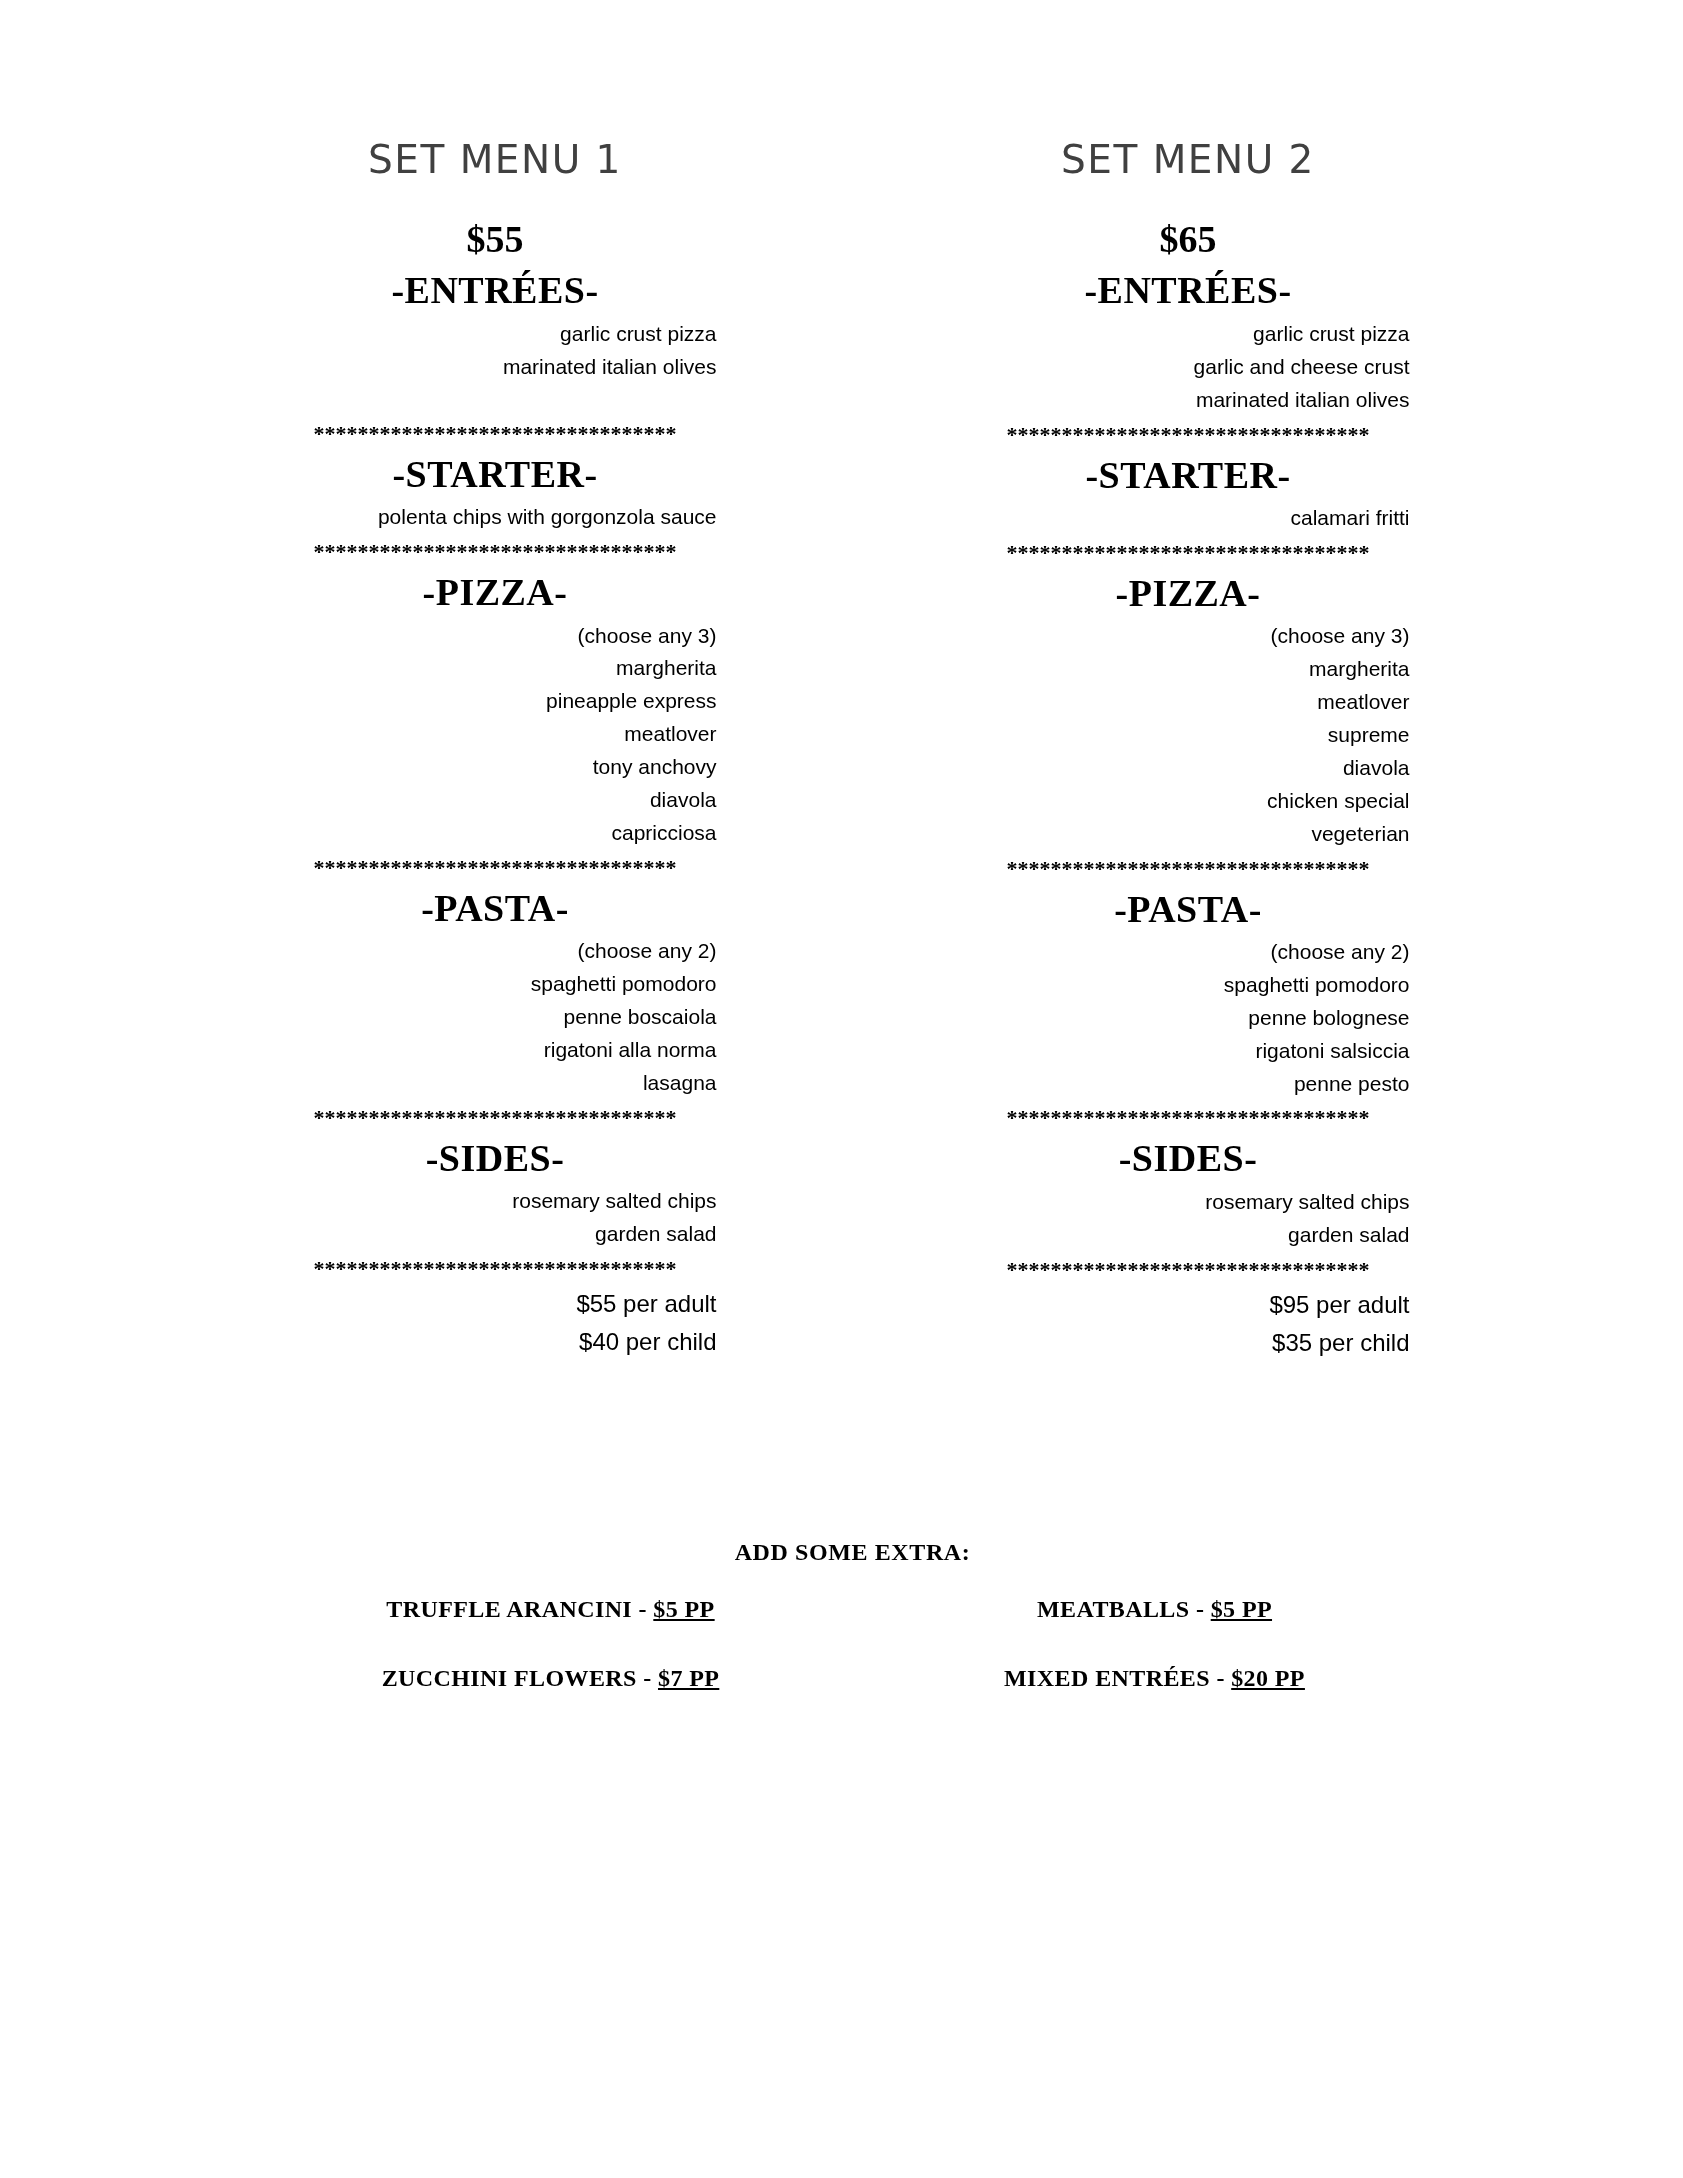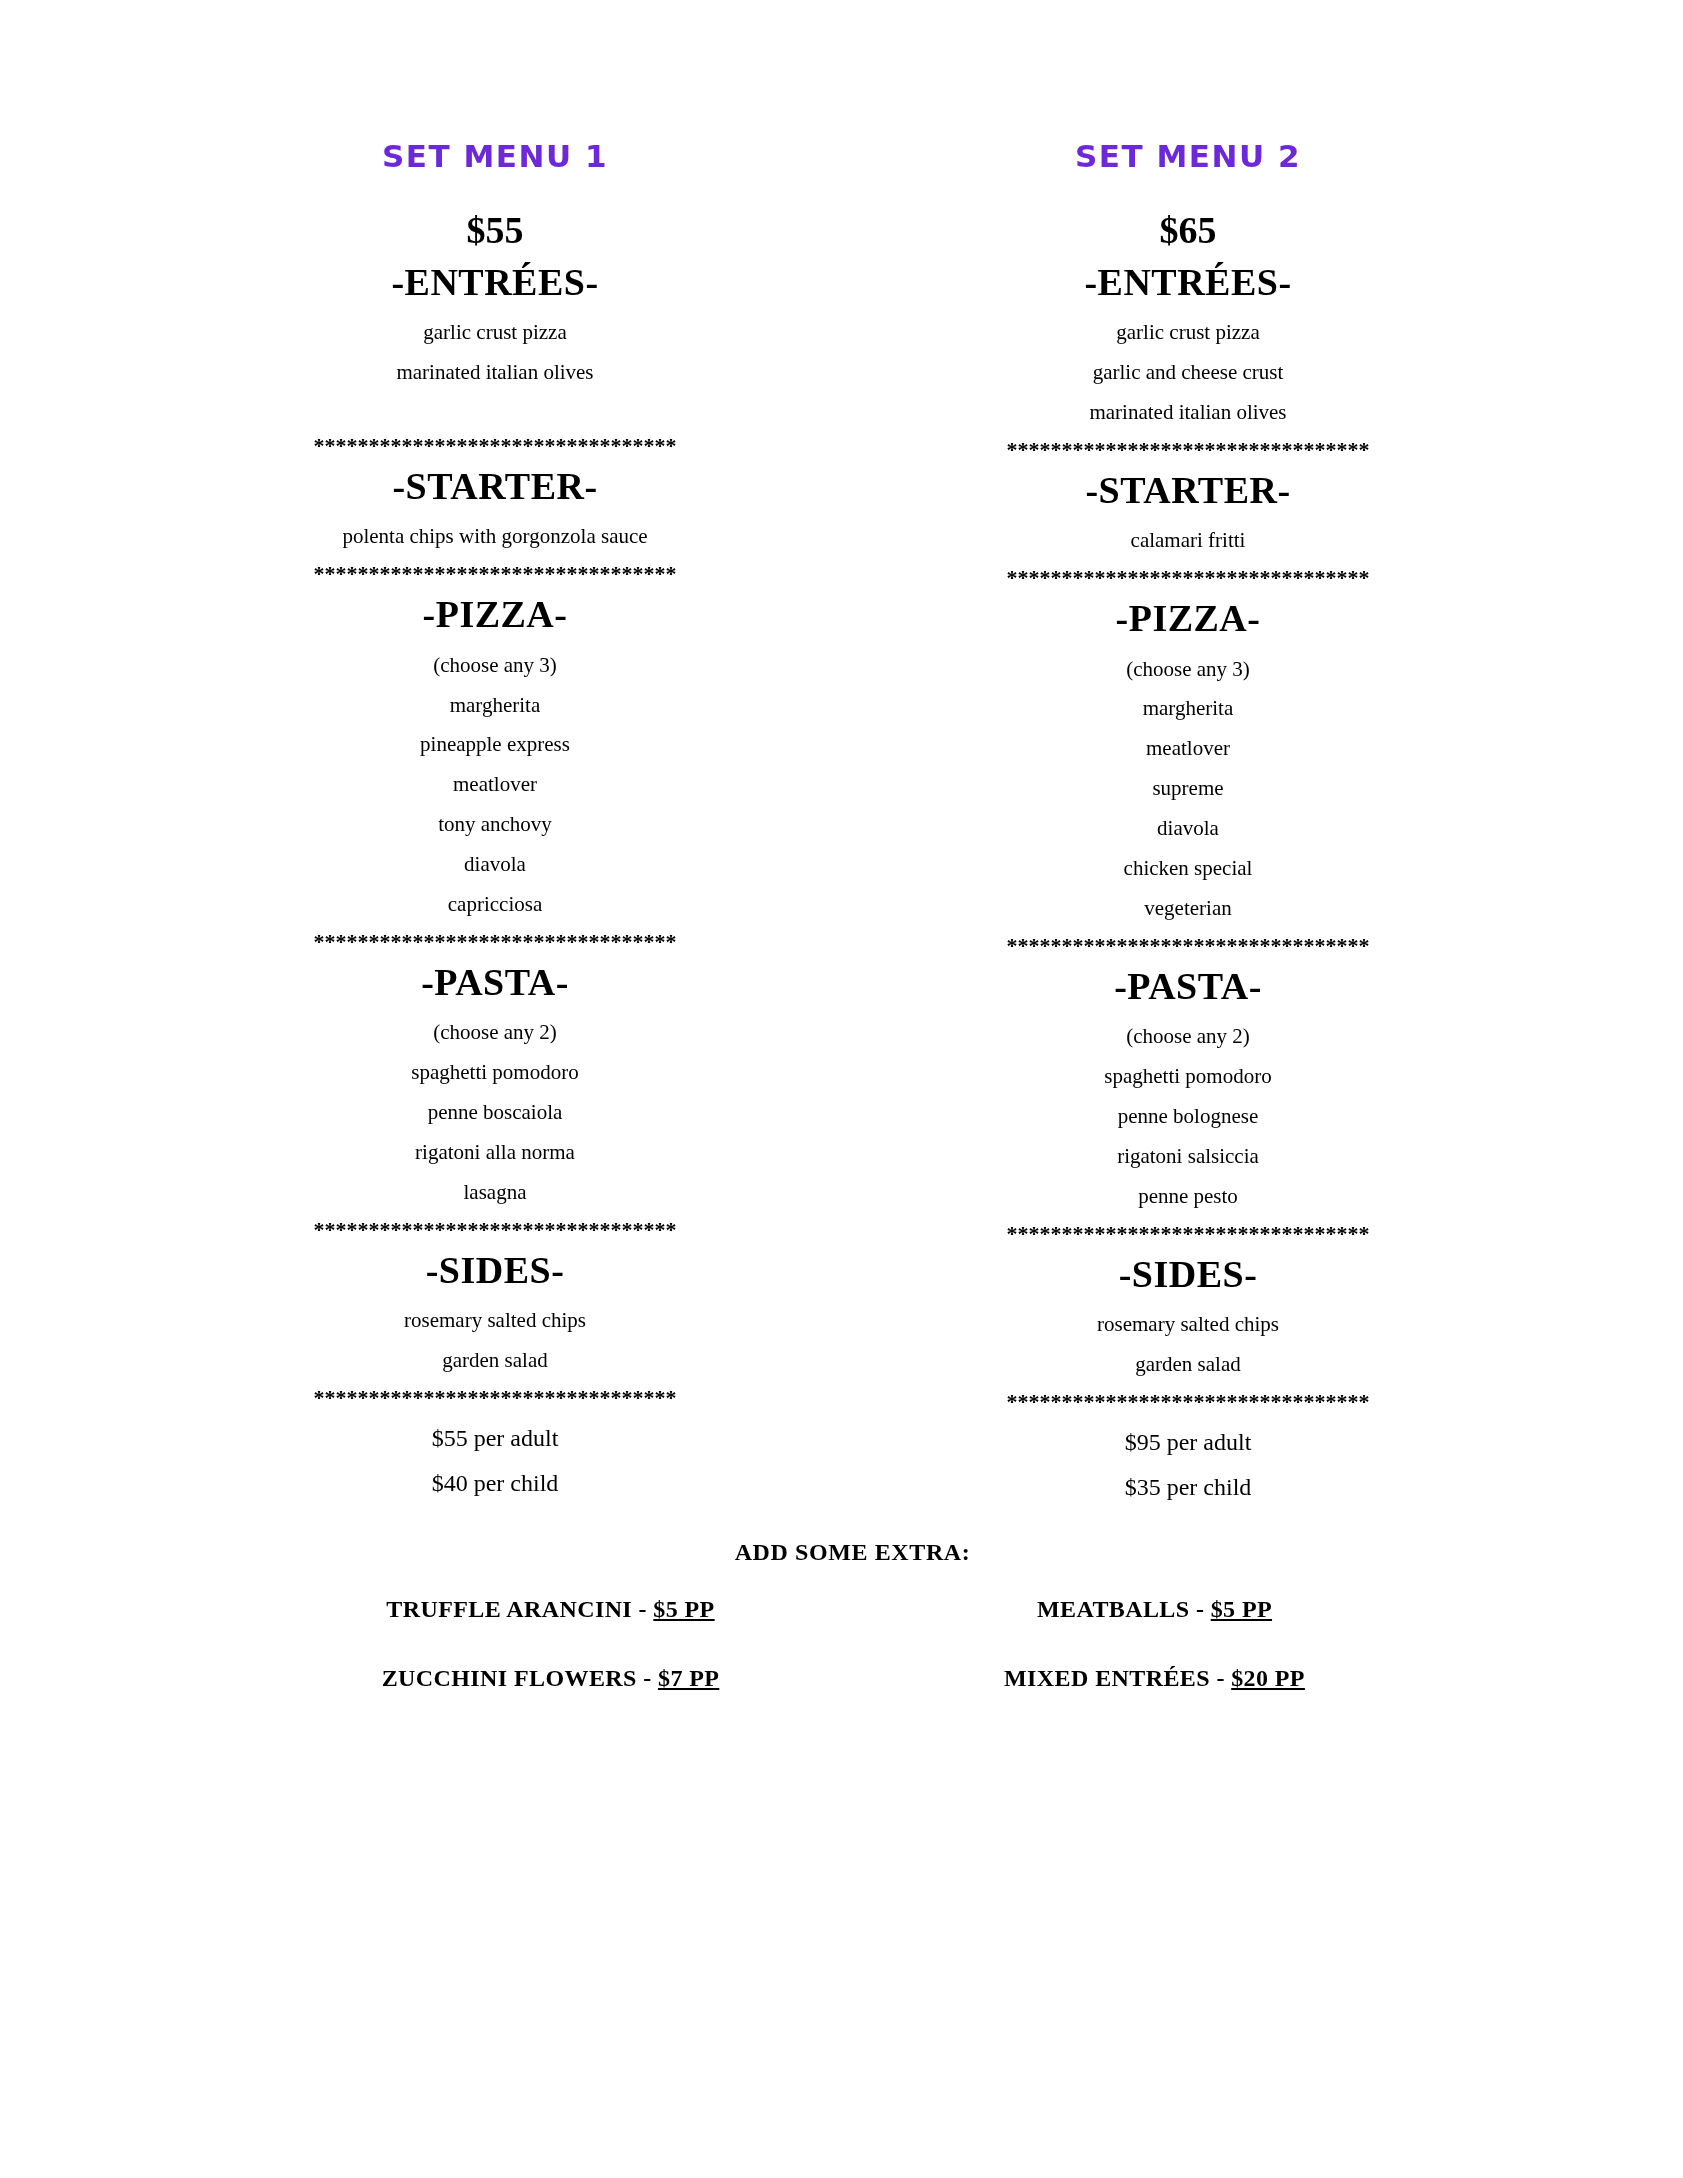--- a/index.html
+++ b/index.html
@@ -30,48 +30,49 @@
     flex-direction: row;
     justify-content: center;
   }
   .menu-col {
     width: 455px;
     margin: 0 119px;
     text-align: center;
   }
   .menu-title {
     font-family: "DejaVu Sans", sans-serif;
-    font-weight: bold;
-    font-size: 31px;
+    font-weight: normal;
+    font-size: 39px;
     letter-spacing: 1.5px;
-    color: #6d28d9;
+    color: #404040;
     margin: 0 0 34px 0;
     line-height: 1.1;
   }
   .price-big {
     font-family: "Liberation Serif", serif;
     font-weight: bold;
     font-size: 38px;
     margin: 0 0 4px 0;
     line-height: 1.25;
   }
   .section-head {
     font-family: "Liberation Serif", serif;
     font-weight: bold;
     font-size: 38px;
     letter-spacing: 0.5px;
     margin: 0 0 6px 0;
     line-height: 1.25;
   }
   .item {
-    font-family: Liberation Serif, serif;
+    font-family: Liberation Sans, sans-serif;
     font-size: 21px;
     line-height: 1.28;
-    margin: 13px;
+    margin: 6px;
     font-weight: 400;
+    text-align: right;
   }
   .divider {
     font-family: "Liberation Serif", serif;
     font-weight: bold;
     font-size: 22px;
     letter-spacing: 0px;
     line-height: 1.0;
     margin: 10px 0 6px 0;
     white-space: nowrap;
     overflow: hidden;

